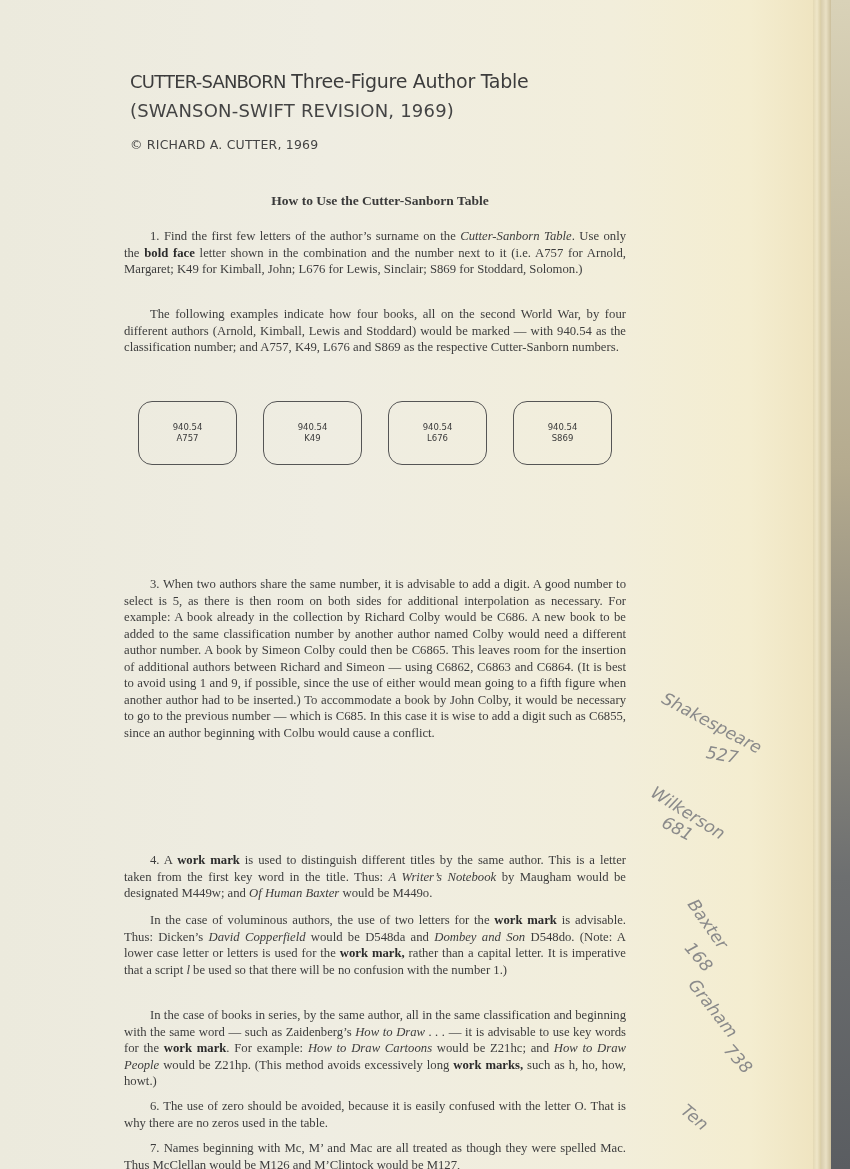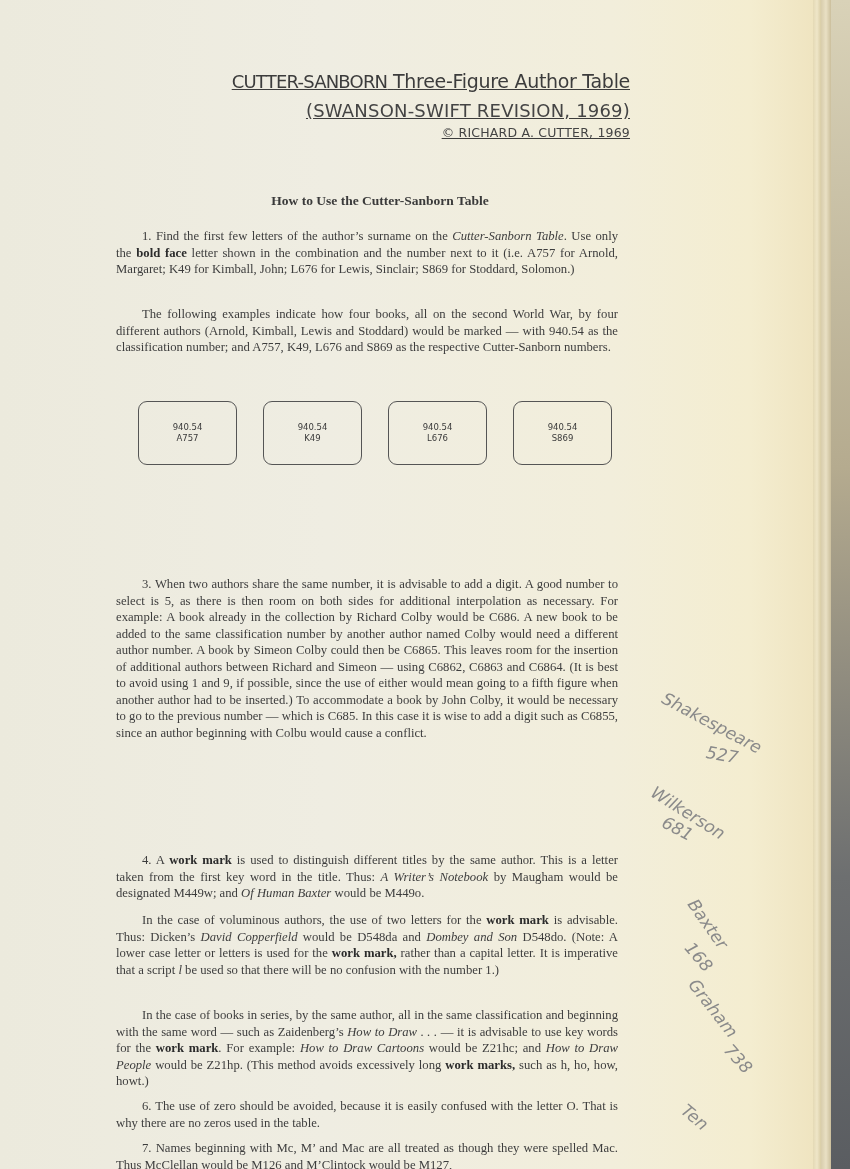--- a/index.html
+++ b/index.html
@@ -12,37 +12,37 @@
     position: absolute; left: 0; top: 0; width: 815px; height: 1169px;
     background: linear-gradient(90deg, #eceadd 0%, #efede2 40%, #f2eedb 75%, #f4edd0 92%, #efe4c0 100%);
   }
   .edge1 { position: absolute; left: 813px; top: 0; width: 8px; height: 1169px;
     background: linear-gradient(90deg, #e4d9b5, #efe6c8, #d9cda6); }
   .edge2 { position: absolute; left: 821px; top: 0; width: 10px; height: 1169px;
     background: linear-gradient(90deg, #d8cdac, #e9e0c4, #cbbf9c); }
   .edge3 { position: absolute; left: 831px; top: 0; width: 19px; height: 1169px;
     background: linear-gradient(180deg, #d9d2b8 0%, #b5ab8f 40%, #6d6f70 75%, #5a5d61 100%); }
 
-  .header { position: absolute; left: 130px; top: 70px; width: 500px; text-align: right;
-    font-family: "DejaVu Sans", sans-serif; color: #3c3c3c; text-decoration: underline; }
+  .header { position: absolute; left: 130px; top: 70px; width: 500px; text-align: left;
+    font-family: "DejaVu Sans", sans-serif; color: #3c3c3c; }
   .title { font-size: 19px; letter-spacing: -0.3px; }
   .title .caps { font-size: 18px; letter-spacing: -0.8px; }
   .subtitle { font-size: 18px; margin-top: 8px; color: #444; letter-spacing: 0.2px; }
-  .copyright { font-size: 12.5px; margin-top: 4px; color: #444; letter-spacing: 0.2px; }
+  .copyright { font-size: 12.5px; margin-top: 16px; color: #444; letter-spacing: 0.2px; }
 
   .section-heading { position: absolute; left: 120px; top: 193px; width: 520px; text-align: center;
     font-family: Liberation Serif, serif; font-weight: bold; font-size: 13.5px; color: #3a3a3a; }
 
-  .body-text { position: absolute; left: 116px; width: 502px; color: #3d3d3d;
+  .body-text { position: absolute; left: 124px; width: 502px; color: #3d3d3d;
     font-size: 12.7px; line-height: 16.5px; text-align: justify; text-indent: 26px; margin: 0; }
   .body-text b { color: #2b2b2b; }
 
   .boxes { position: absolute; left: 138px; top: 401px; width: 474px; height: 64px; }
   .box { position: absolute; top: 0; width: 97px; height: 62px; border: 1.5px solid #555;
-    border-radius: 9px; display: flex; flex-direction: column; align-items: center; justify-content: center;
+    border-radius: 14px; display: flex; flex-direction: column; align-items: center; justify-content: center;
     font-family: "DejaVu Sans", sans-serif; font-size: 8.5px; color: #3a3a3a; line-height: 11px; }
 
   .hw { position: absolute; font-family: "DejaVu Sans", sans-serif; color: #8a8a8a; font-size: 17px;
     font-style: italic; transform-origin: left top; white-space: nowrap; }
 </style>
 </head>
 <body>
 
 <div class="page">
 

